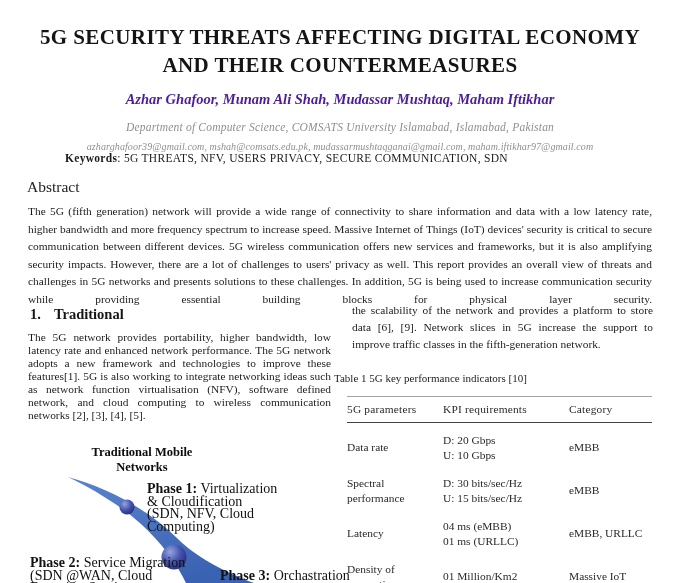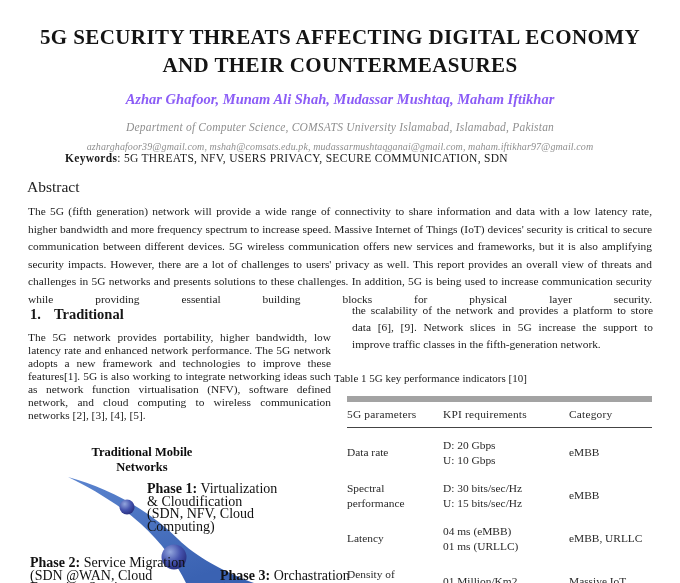--- a/index.html
+++ b/index.html
@@ -6,21 +6,21 @@
   .page{
     position:relative;width:680px;height:583px;background:#ffffff;
     font-family:"Liberation Serif", serif;color:#1b1b1b;overflow:hidden;
   }
   
   .head{position:absolute;top:13px;left:20px;width:640px;text-align:center;}
   .title{
     font-size:21px;font-weight:bold;line-height:1.33;letter-spacing:0.4px;
     max-width:608px;margin:11px auto;color:#141414;
   }
-  .authors{font-size:14.5px;font-weight:bold;font-style:italic;margin-top:4px;color:#8b5cf6;}
+  .authors{font-size:14.5px;font-weight:bold;font-style:italic;margin-top:4px;color:#4c1d95;}
   .affil{font-size:11.5px;font-style:italic;color:#8f8f8f;margin-top:13px;letter-spacing:0.2px;}
   .emails{font-size:10px;font-style:italic;color:#8f8f8f;margin-top:8px;letter-spacing:0.1px;}
   
   .keywords{position:absolute;top:152px;left:65px;font-size:11.5px;letter-spacing:0.3px;}
   .keywords b{font-weight:bold;}
   .abstract-head{position:absolute;top:178px;left:27px;font-size:15.5px;color:#222;}
   .abstract{
     position:absolute;top:203px;left:28px;width:624px;
     font-size:11.4px;line-height:17.6px;text-align:justify;text-align-last:justify;
   }
@@ -35,21 +35,21 @@
     position:absolute;top:302px;left:352px;width:301px;
     font-size:11.4px;line-height:17px;text-align:justify;
   }
   .tbl-caption{position:absolute;top:372px;left:334px;font-size:11px;}
   
   .kpi-table{
     position:absolute;top:396px;left:347px;width:305px;
     border-collapse:collapse;font-size:11.4px;color:#2a2a2a;
   }
   .kpi-table th{
-    font-weight:normal;text-align:left;border-top:6px solid #a3a3a3;border-bottom:1.5px solid #444;
+    font-weight:normal;text-align:left;border-top:1px solid #a3a3a3;border-bottom:1.5px solid #444;
     padding:6px 0 7px 0;letter-spacing:0.2px;
   }
   .kpi-table td{padding:10px 0 4px 0;vertical-align:middle;line-height:14.5px;}
   .c-param{width:96px;padding-left:6px;}
   .c-kpi{width:126px;}
   .c-cat{width:83px;}
   .kpi-line{display:block;}
   
   .figure{position:absolute;left:28px;top:443px;width:322px;height:140px;}
   .fig-svg{position:absolute;left:0;top:0;}

